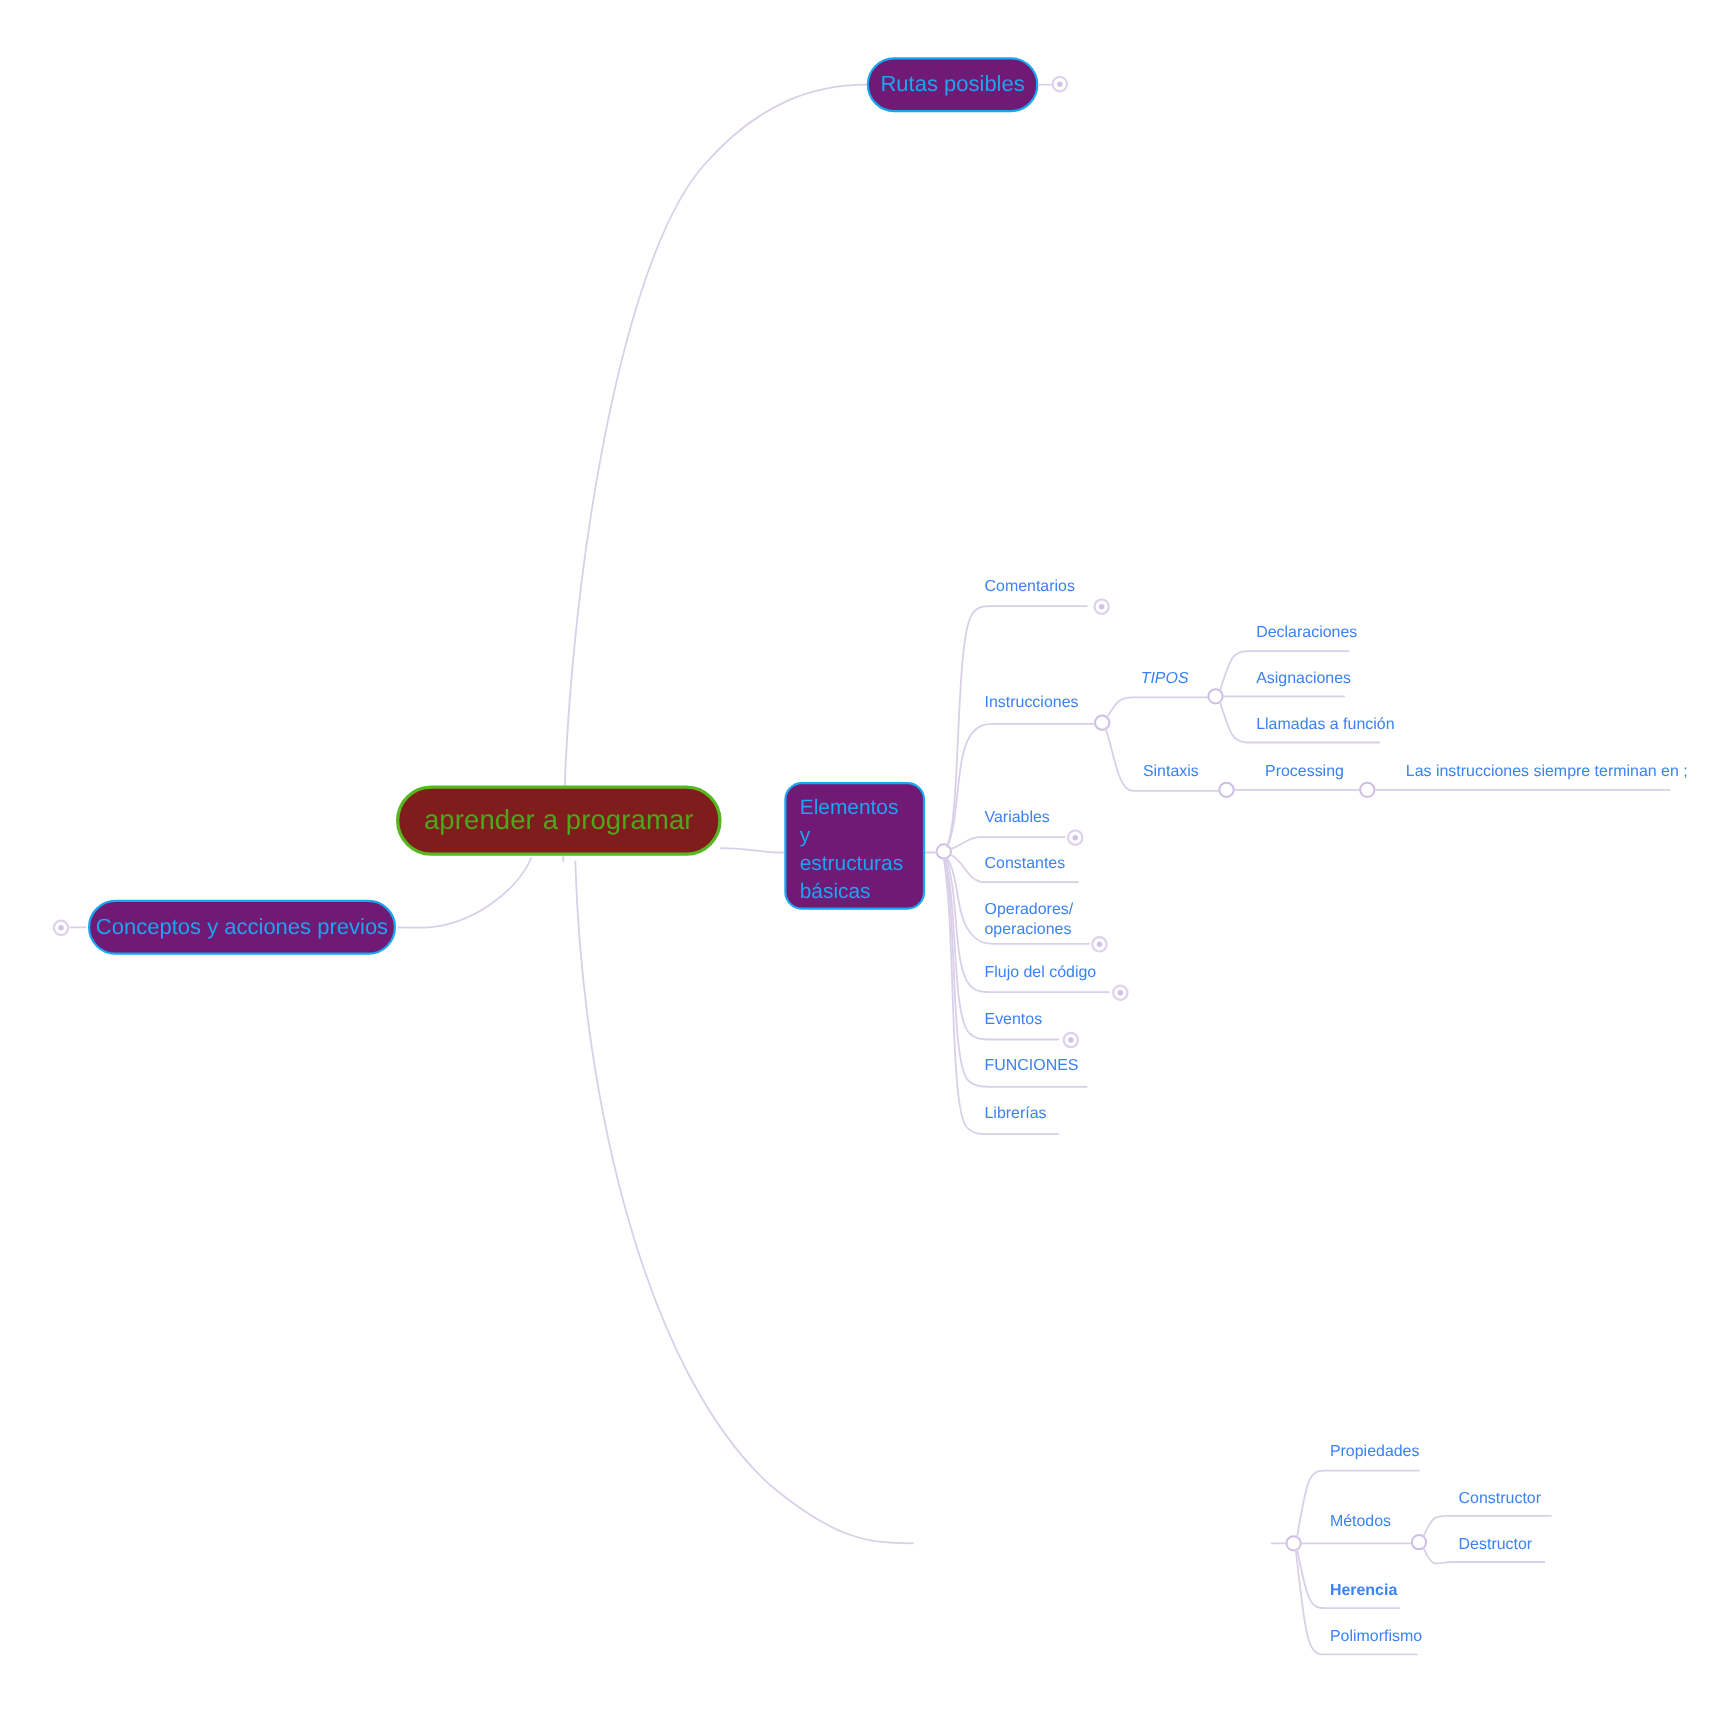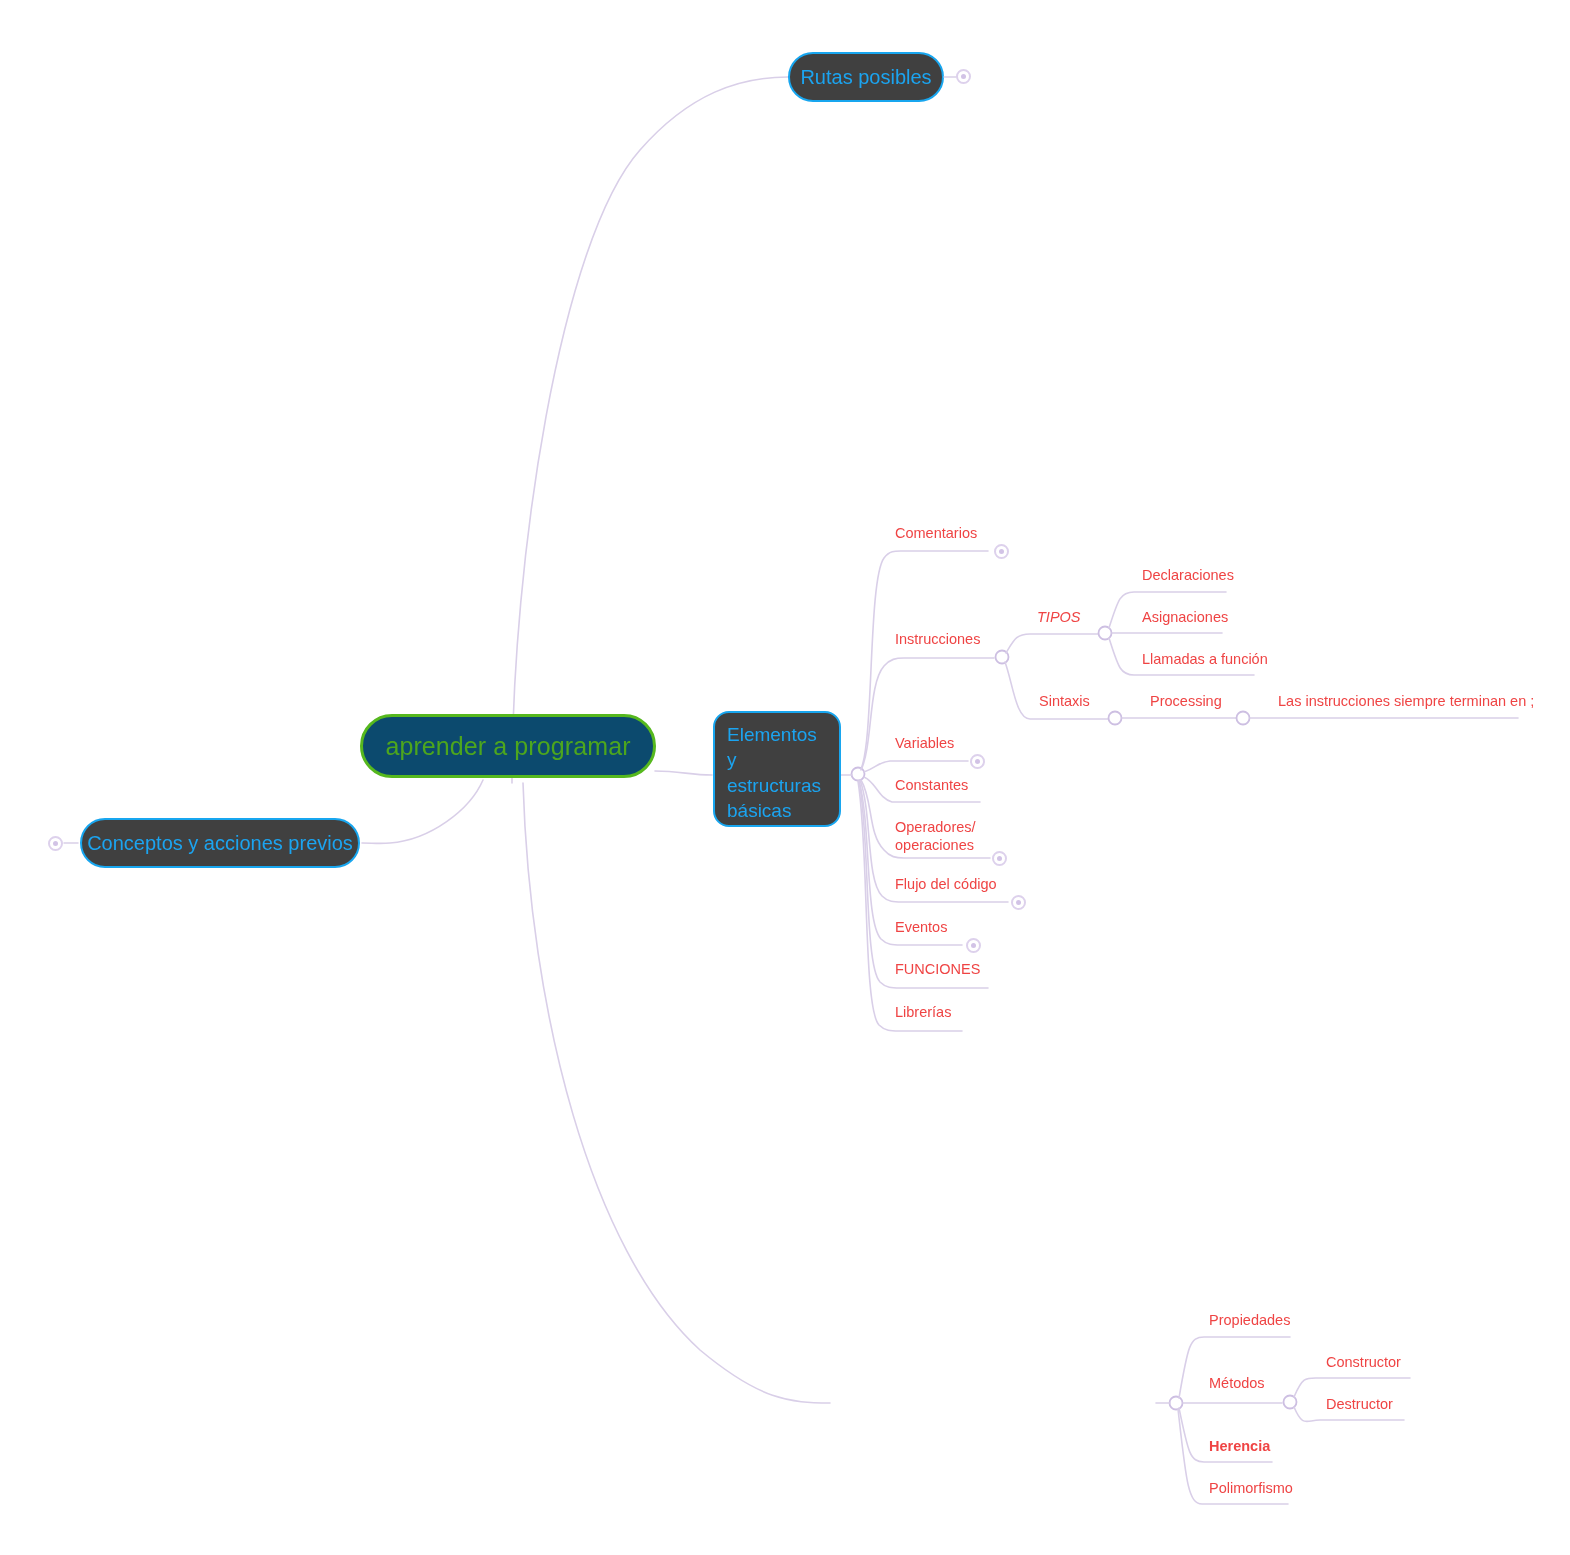--- a/index.html
+++ b/index.html
@@ -43,48 +43,48 @@
   .node {
     position: absolute;
     box-sizing: border-box;
     display: flex;
     align-items: center;
     justify-content: center;
     white-space: nowrap;
   }
   
   .root {
-    background: #0c4a6e;
+    background: #7f1d1d;
     border: 3.5px solid #56b81e;
     border-radius: 38px;
     color: #4da61d;
     font-size: 25px;
     letter-spacing: 0.1px;
   }
   
   .pill {
-    background: #404040;
+    background: #701a75;
     border: 2.5px solid #18a6ef;
     border-radius: 30px;
     color: #1ba4f0;
     font-size: 20px;
   }
   .pill.boxy {
     border-radius: 16px;
     white-space: normal;
     justify-content: flex-start;
     align-items: flex-start;
     line-height: 1.33;
     padding: 9px 10px 9px 12px;
     font-size: 19px;
   }
   
   .leaf {
     position: absolute;
-    color: #ef4444;
+    color: #3b82f6;
     font-size: 14.5px;
     white-space: nowrap;
     line-height: 1.25;
   }
   .leaf.wrap {
     white-space: normal;
     width: 110px;
   }
   
   .dot {

